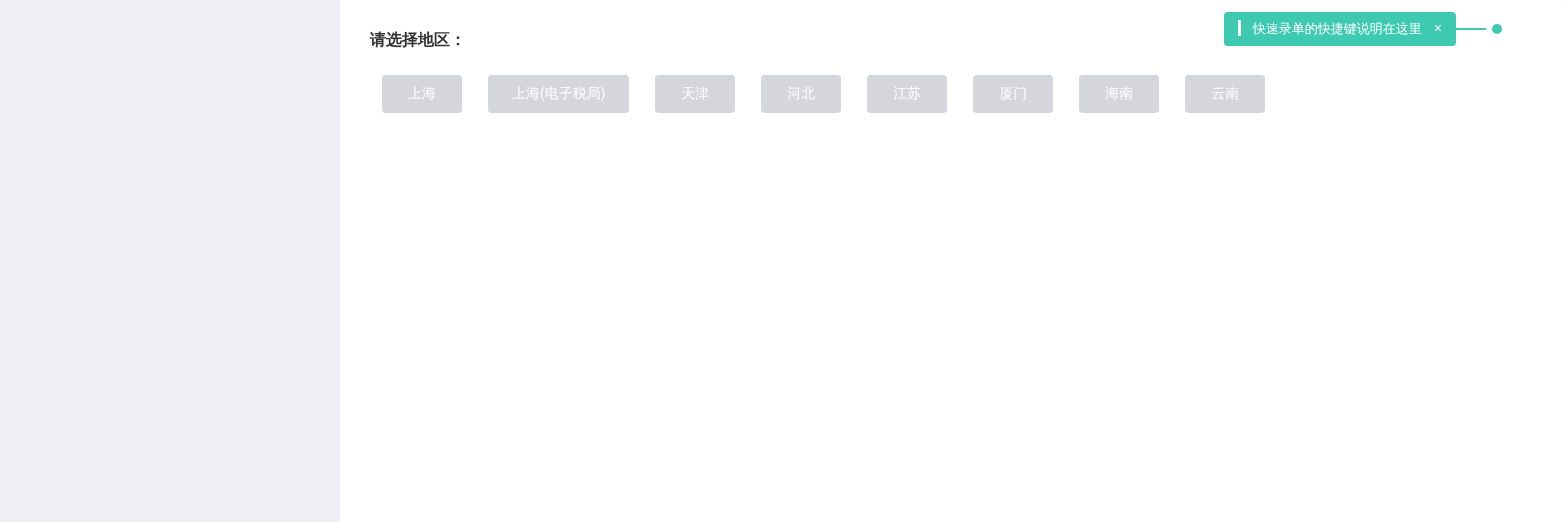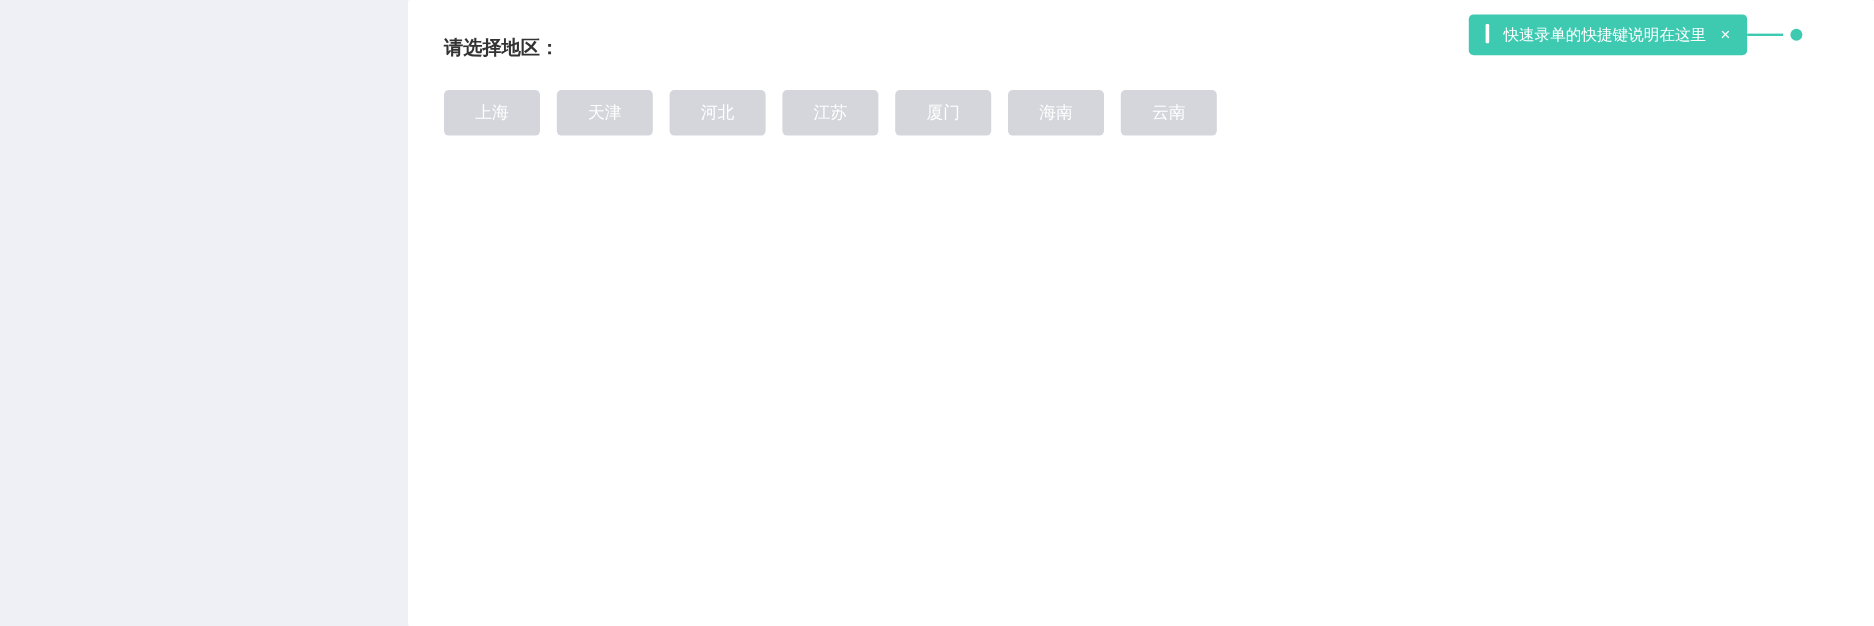--- a/index.html
+++ b/index.html
@@ -107,20 +107,21 @@
       color: #ffffff;
       border: none;
       border-radius: 4px;
       padding: 10px 24px;
       font-size: 14px;
       cursor: pointer;
       white-space: nowrap;
       font-family: 'Microsoft YaHei', '微软雅黑', sans-serif;
       min-width: 80px;
       text-align: center;
+      margin-left: 12px;
     }
   </style>
 </head>
 <body>
 
 <div class="left-sidebar"></div>
 
 <div class="main-content">
 
   <div class="tooltip-banner">
@@ -132,20 +133,21 @@
     <div class="tooltip-line"></div>
     <div class="tooltip-dot"></div>
   </div>
 
   <div class="page-body">
     <div class="section-title">请选择地区：</div>
 
     <div class="region-grid">
 
     <button class="region-btn">上海</button>
+        <button class="region-btn">上海(电子税局)</button>
         <button class="region-btn">天津</button>
         <button class="region-btn">河北</button>
         <button class="region-btn">江苏</button>
         <button class="region-btn">厦门</button>
         <button class="region-btn">海南</button>
         <button class="region-btn">云南</button>
       </div>
   </div>
 
 </div>

